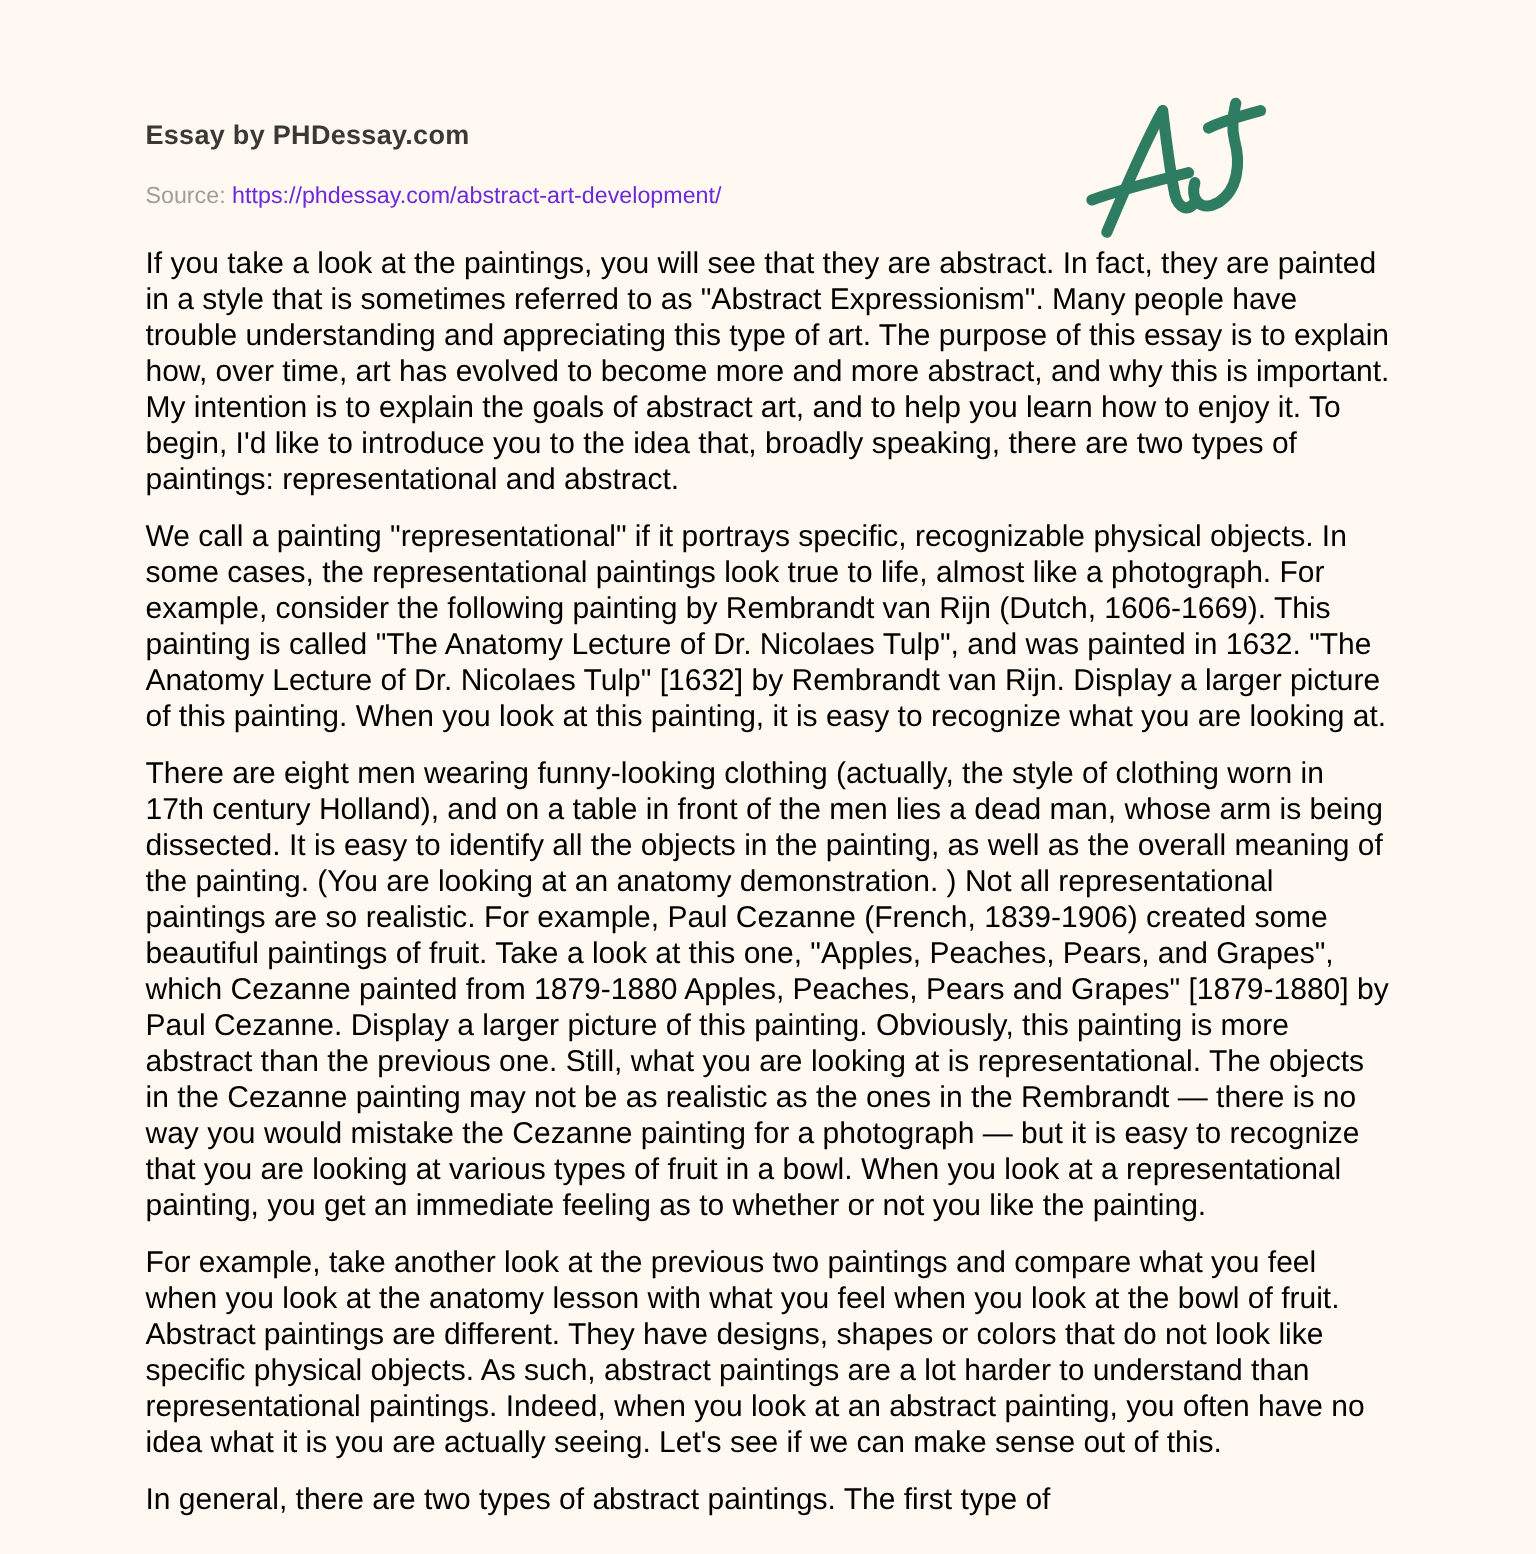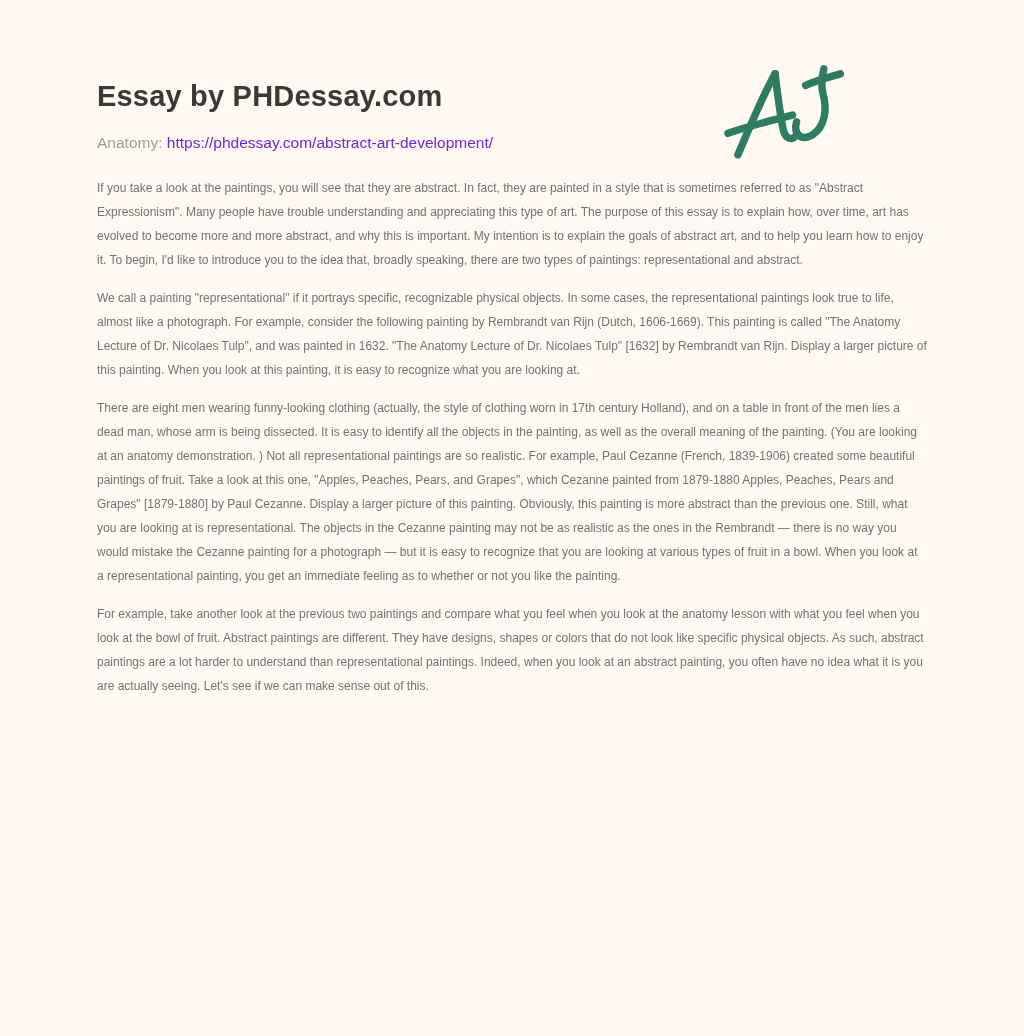--- a/index.html
+++ b/index.html
@@ -16,21 +16,21 @@
     overflow: hidden;
   }
   .content {
     position: absolute;
     left: 97px;
     top: 0;
     width: 830px;
   }
   .site-title {
     margin-top: 80px;
-    font-size: 29px;
+    font-size: 18px;
     font-weight: 700;
     color: #3B3936;
     letter-spacing: 0.2px;
   }
   .source-line {
     margin-top: 21px;
     font-size: 15.5px;
     color: #A19C95;
   }
   .source-link {
@@ -49,23 +49,23 @@
     margin-top: 86px;
     font-size: 33px;
     font-weight: 700;
     color: #32302D;
     letter-spacing: 0.2px;
   }
   .essay-body {
     margin-top: 24px;
   }
   .essay-body p {
-    font-size: 12px;
+    font-size: 20px;
     line-height: 24px;
-    color: #737373;
+    color: #000000;
     margin: 0 0 14px 0;
   }
 </style>
 </head>
 <body>
 
 <div class="sheet">
 
   <div class="logo">
     <svg viewBox="0 0 150 130" fill="none" xmlns="http://www.w3.org/2000/svg">
@@ -79,26 +79,27 @@
       <path d="M122 14 C119 26, 119 36, 121 44 C126 62, 124 84, 108 94 C94 102, 85 92, 89 78" stroke="#2E7D62" stroke-width="9" stroke-linecap="round"></path>
 
       <path d="M100 34 C112 28, 128 24, 142 20" stroke="#2E7D62" stroke-width="9" stroke-linecap="round"></path>
     </svg>
   </div>
 
   <div class="content">
     <div class="site-title">Essay by PHDessay.com</div>
 
     <div class="source-line">
-      <span>Anatomy:</span>
+      <span>Source:</span>
       <a class="source-link" href="#">https://phdessay.com/abstract-art-development/</a>
     </div>
 
 
     <div class="essay-body">
         <p>If you take a look at the paintings, you will see that they are abstract. In fact, they are painted in a style that is sometimes referred to as "Abstract Expressionism". Many people have trouble understanding and appreciating this type of art. The purpose of this essay is to explain how, over time, art has evolved to become more and more abstract, and why this is important. My intention is to explain the goals of abstract art, and to help you learn how to enjoy it. To begin, I'd like to introduce you to the idea that, broadly speaking, there are two types of paintings: representational and abstract.</p>
         <p>We call a painting "representational" if it portrays specific, recognizable physical objects. In some cases, the representational paintings look true to life, almost like a photograph. For example, consider the following painting by Rembrandt van Rijn (Dutch, 1606-1669). This painting is called "The Anatomy Lecture of Dr. Nicolaes Tulp", and was painted in 1632. "The Anatomy Lecture of Dr. Nicolaes Tulp" [1632] by Rembrandt van Rijn. Display a larger picture of this painting. When you look at this painting, it is easy to recognize what you are looking at.</p>
         <p>There are eight men wearing funny-looking clothing (actually, the style of clothing worn in 17th century Holland), and on a table in front of the men lies a dead man, whose arm is being dissected. It is easy to identify all the objects in the painting, as well as the overall meaning of the painting. (You are looking at an anatomy demonstration. ) Not all representational paintings are so realistic. For example, Paul Cezanne (French, 1839-1906) created some beautiful paintings of fruit. Take a look at this one, "Apples, Peaches, Pears, and Grapes", which Cezanne painted from 1879-1880 Apples, Peaches, Pears and Grapes" [1879-1880] by Paul Cezanne. Display a larger picture of this painting. Obviously, this painting is more abstract than the previous one. Still, what you are looking at is representational. The objects in the Cezanne painting may not be as realistic as the ones in the Rembrandt — there is no way you would mistake the Cezanne painting for a photograph — but it is easy to recognize that you are looking at various types of fruit in a bowl. When you look at a representational painting, you get an immediate feeling as to whether or not you like the painting.</p>
         <p>For example, take another look at the previous two paintings and compare what you feel when you look at the anatomy lesson with what you feel when you look at the bowl of fruit. Abstract paintings are different. They have designs, shapes or colors that do not look like specific physical objects. As such, abstract paintings are a lot harder to understand than representational paintings. Indeed, when you look at an abstract painting, you often have no idea what it is you are actually seeing. Let's see if we can make sense out of this.</p>
+        <p>In general, there are two types of abstract paintings. The first type of</p>
       </div>
   </div>
 
 </div>
 
 </body></html>

